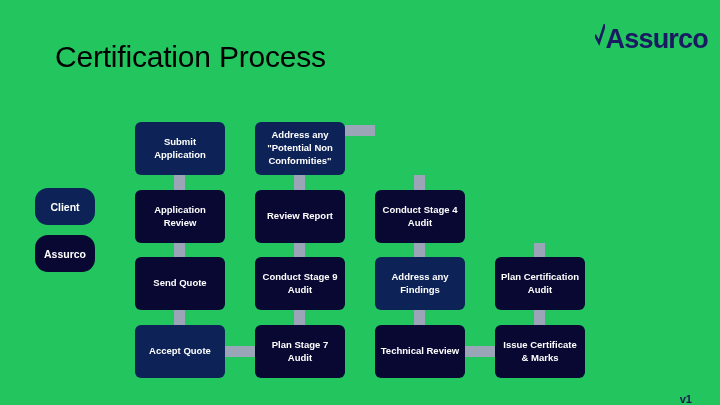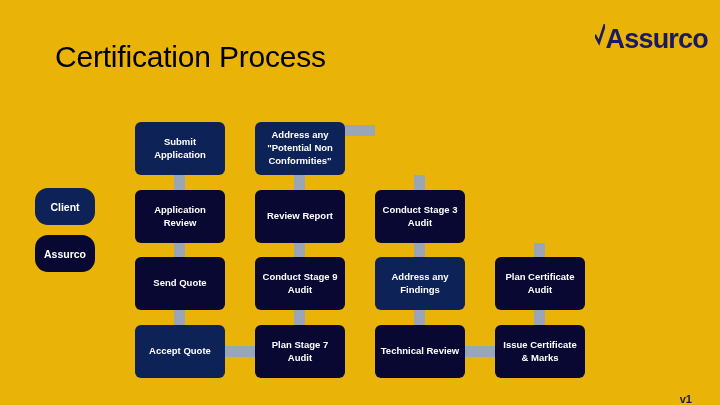--- a/index.html
+++ b/index.html
@@ -2,21 +2,21 @@
 <html><head>
 <meta charset="utf-8">
 <style>
   * { box-sizing: border-box; margin: 0; padding: 0; }
   html, body {
     width: 720px; height: 405px;
     background: #ffffff;
     font-family: "Liberation Sans", sans-serif;
     overflow: hidden;
   }
-  .slide { position: relative; width: 720px; height: 405px; background: #eab308; }
+  .slide { position: relative; width: 720px; height: 405px; background: #22c55e; }
 
   
   .page-title {
     position: absolute; left: 55px; top: 40px;
     font-size: 30px; font-weight: 400; color: #000000;
     letter-spacing: -0.2px; white-space: nowrap;
   }
 
   
   .logo {
@@ -121,30 +121,30 @@
     <div class="conn conn-v" style="left:294px; top:163px;"></div>
     <div class="node assurco c1 r1">Review Report</div>
     <div class="conn conn-v" style="left:294px; top:231px;"></div>
     <div class="node assurco c1 r2">Conduct Stage 9 Audit</div>
     <div class="conn conn-v" style="left:294px; top:298px;"></div>
     <div class="node assurco c1 r3">Plan Stage 7 Audit</div>
 
     <div class="conn conn-h" style="left:345px; top:113px;"></div>
 
     <div class="conn conn-v" style="left:414px; top:163px;"></div>
-    <div class="node assurco c2 r1">Conduct Stage 3 Audit</div>
+    <div class="node assurco c2 r1">Conduct Stage 4 Audit</div>
     <div class="conn conn-v" style="left:414px; top:231px;"></div>
     <div class="node client c2 r2">Address any Findings</div>
     <div class="conn conn-v" style="left:414px; top:298px;"></div>
     <div class="node assurco c2 r3">Technical Review</div>
 
     <div class="conn conn-h" style="left:465px; top:334px;"></div>
 
     <div class="conn conn-v" style="left:534px; top:231px;"></div>
-    <div class="node assurco c3 r2">Plan Certificate Audit</div>
+    <div class="node assurco c3 r2">Plan Certification Audit</div>
     <div class="conn conn-v" style="left:534px; top:298px;"></div>
     <div class="node assurco c3 r3">Issue Certificate &amp; Marks</div>
 
   </div>
 
   <div class="version">v1</div>
 
 </div>
 
 </body></html>

